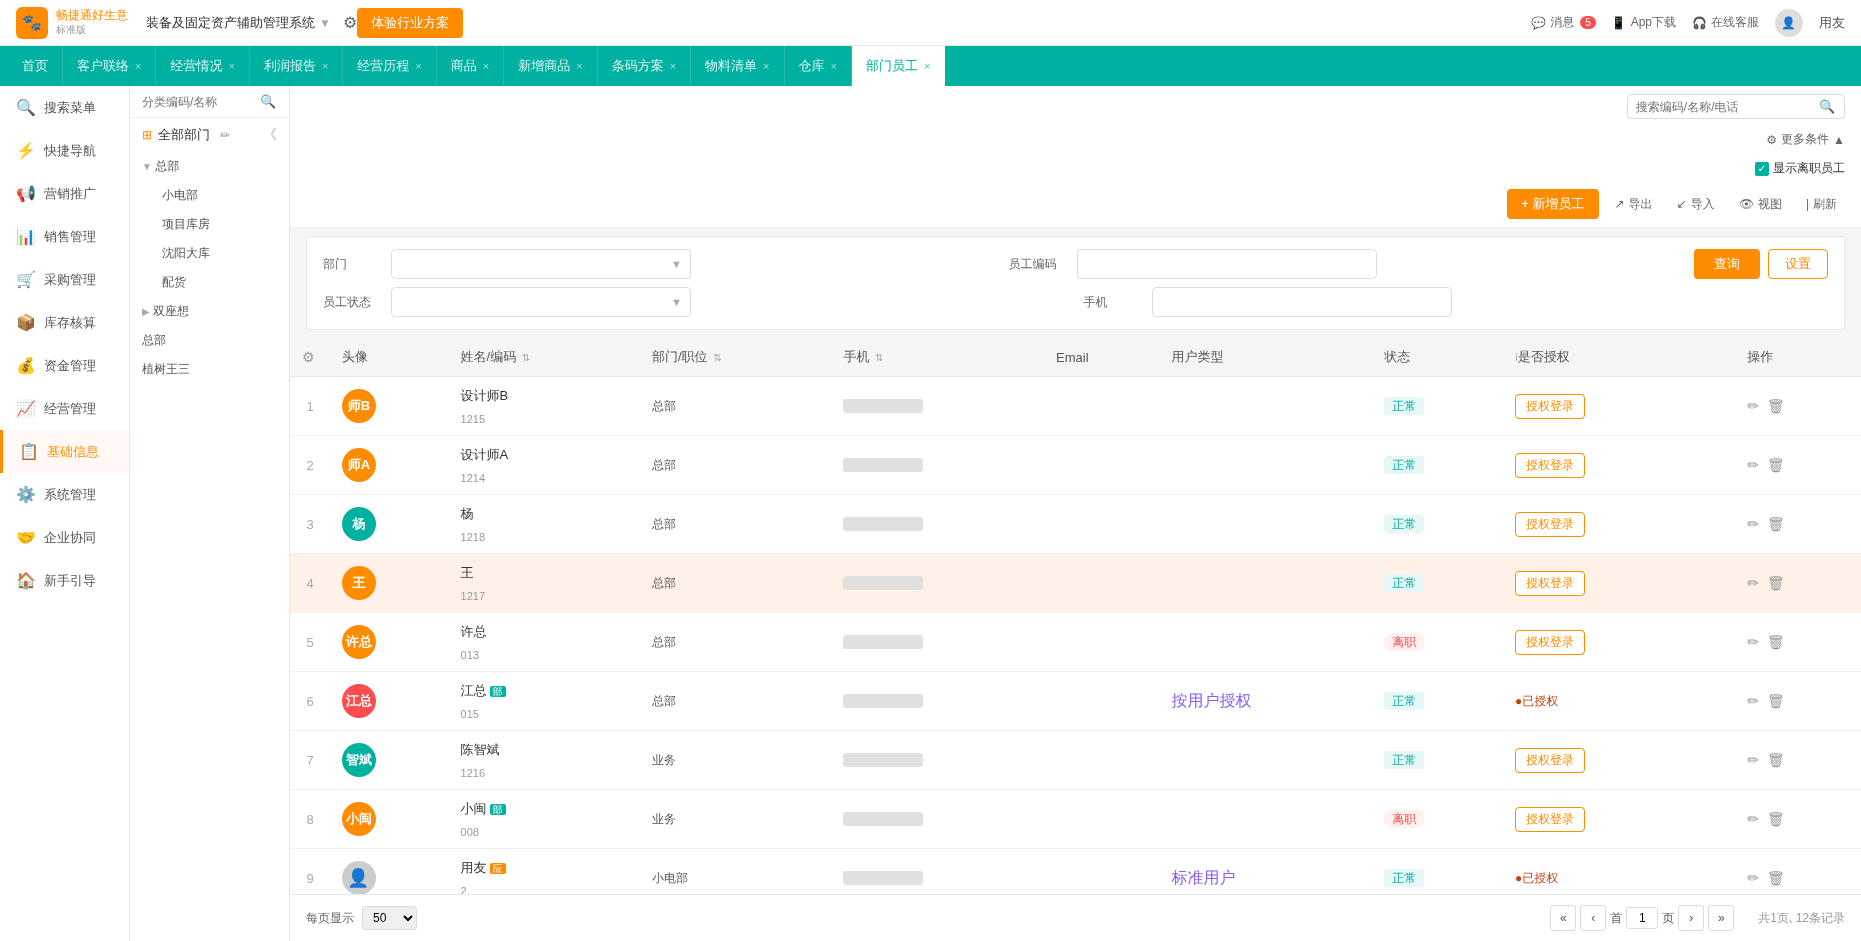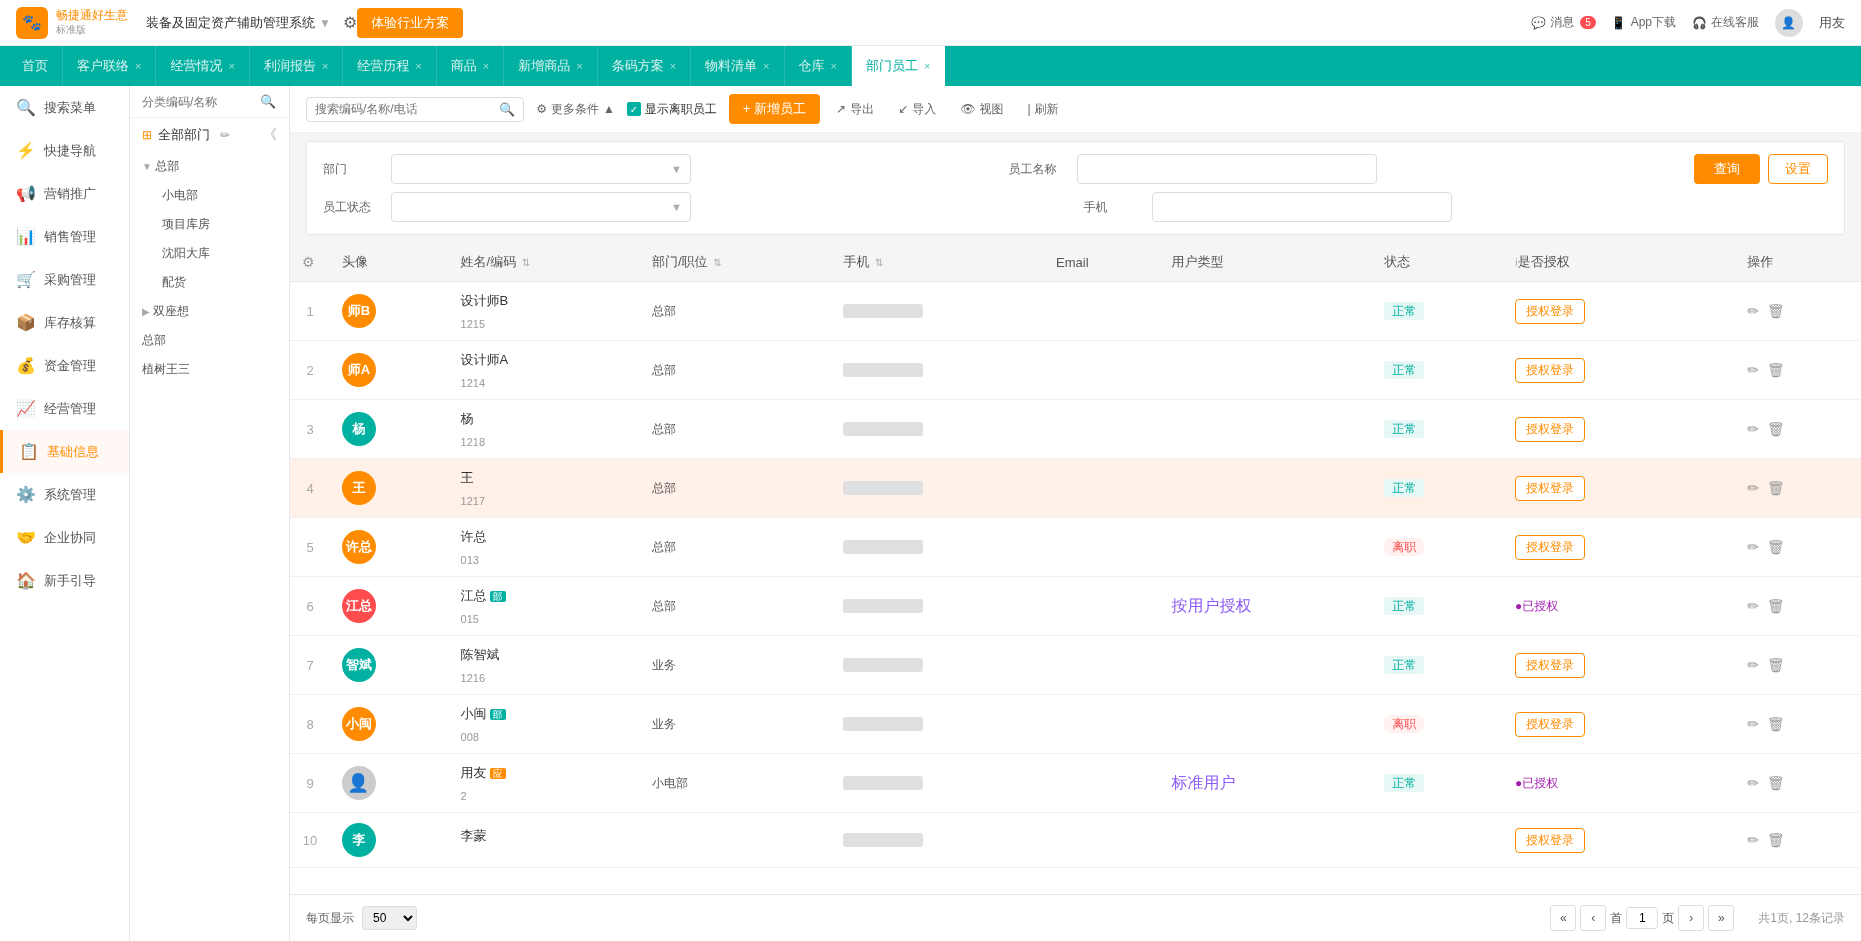--- a/index.html
+++ b/index.html
@@ -20,21 +20,21 @@
     .user-avatar { width: 28px; height: 28px; background: #ddd; border-radius: 50%; display: flex; align-items: center; justify-content: center; font-size: 12px; color: #999; }
 
     
     .nav-tabs { display: flex; align-items: center; background: #00b0a0; height: 40px; padding: 0 8px; overflow-x: auto; }
     .nav-tab { display: flex; align-items: center; gap: 4px; padding: 0 14px; height: 40px; color: rgba(255,255,255,0.85); font-size: 13px; cursor: pointer; white-space: nowrap; border-right: 1px solid rgba(255,255,255,0.15); }
     .nav-tab:first-child { border-left: none; }
     .nav-tab.active { background: #fff; color: #00b0a0; font-weight: 500; }
     .nav-tab .close-x { font-size: 11px; opacity: 0.7; margin-left: 2px; }
 
     
-    .filter-row { display: flex; align-items: center; padding: 8px 16px; background: #fff; border-bottom: 1px solid #f0f0f0; gap: 12px; }
+    .filter-row { display: flex; align-items: flex-end; padding: 8px 16px; background: #fff; border-bottom: 1px solid #f0f0f0; gap: 12px; flex-direction: column; }
     .filter-search { display: flex; align-items: center; border: 1px solid #ddd; border-radius: 4px; padding: 4px 8px; gap: 4px; }
     .filter-search input { border: none; outline: none; font-size: 12px; width: 180px; }
     .filter-more { display: flex; align-items: center; gap: 4px; font-size: 12px; color: #666; cursor: pointer; }
     .filter-show-resigned { display: flex; align-items: center; gap: 4px; font-size: 12px; color: #333; cursor: pointer; }
     .checkbox-icon { width: 14px; height: 14px; background: #00b0a0; border-radius: 2px; display: flex; align-items: center; justify-content: center; color: white; font-size: 10px; }
     .btn-add-employee { background: #ff8c00; color: white; border: none; border-radius: 4px; padding: 6px 14px; font-size: 13px; cursor: pointer; margin-left: auto; white-space: nowrap; }
     .btn-export, .btn-import { display: flex; align-items: center; gap: 4px; font-size: 12px; color: #666; cursor: pointer; padding: 0 8px; }
     .toolbar-right { display: flex; align-items: center; gap: 8px; }
     .filter-field { display: flex; align-items: center; gap: 8px; flex: 1; }
     .filter-label { font-size: 12px; color: #666; white-space: nowrap; min-width: 60px; }
@@ -53,21 +53,21 @@
     .data-table td { padding: 10px 12px; vertical-align: middle; }
     .avatar-circle { width: 34px; height: 34px; border-radius: 50%; display: flex; align-items: center; justify-content: center; color: white; font-size: 13px; font-weight: bold; }
     .name-code { display: flex; flex-direction: column; gap: 8px; }
     .name-text { font-size: 13px; color: #333; }
     .code-text { font-size: 11px; color: #999; }
     .dept-text { font-size: 12px; color: #555; }
     .phone-blur { width: 80px; height: 14px; background: #e0e0e0; border-radius: 3px; }
     .status-normal { background: #e6f7f5; color: #00b0a0; border-radius: 3px; padding: 2px 8px; font-size: 12px; }
     .status-resigned { background: #fff1f0; color: #ff4d4f; border-radius: 7px; padding: 2px 8px; font-size: 12px; }
     .btn-authorize { border: 1px solid #ff8c00; color: #ff8c00; background: #fff; border-radius: 4px; padding: 3px 10px; font-size: 12px; cursor: pointer; white-space: nowrap; }
-    .authorized-dot { color: #a21caf; font-size: 12px; }
+    .authorized-dot { color: #c2410c; font-size: 12px; }
     .user-type-text { font-size: 16px; color: #8b5cf6; }
     .op-icons { display: flex; gap: 8px; align-items: center; }
     .op-icon { font-size: 14px; color: #999; cursor: pointer; }
     .dept-badge { background: #00b0a0; color: white; font-size: 10px; border-radius: 2px; padding: 0 3px; margin-left: 3px; }
     .dept-badge-orange { background: #ff8c00; color: white; font-size: 10px; border-radius: 2px; padding: 0 3px; margin-left: 3px; }
 
     
     .pagination { display: flex; align-items: center; gap: 8px; padding: 10px 16px; background: #fff; border-top: 1px solid #e8e8e8; font-size: 12px; color: #555; }
     .pagination-label { color: #666; }
     .page-size-select { border: 1px solid #ddd; border-radius: 3px; padding: 3px 6px; font-size: 12px; }
@@ -307,21 +307,21 @@
         <div style="margin: 8px 16px; background:#fff; border:1px solid #e8e8e8; border-radius:4px; padding:12px 16px;">
           <div style="display:flex; gap:16px; align-items:center; margin-bottom:8px;">
             <div class="filter-field">
               <span class="filter-label">部门</span>
               <div class="filter-select">
                 <span style="color:#ccc; font-size:12px;">　</span>
                 <span style="font-size:11px; color:#aaa;">▼</span>
               </div>
             </div>
             <div class="filter-field">
-              <span class="filter-label">员工名称</span>
+              <span class="filter-label">员工编码</span>
               <input class="filter-input" style="">
             </div>
             <div style="display:flex; gap:8px;">
               <button class="btn-query">查询</button>
               <button class="btn-reset">设置</button>
             </div>
           </div>
           <div style="display:flex; gap:16px; align-items:center;">
             <div class="filter-field">
               <span class="filter-label">员工状态</span>

